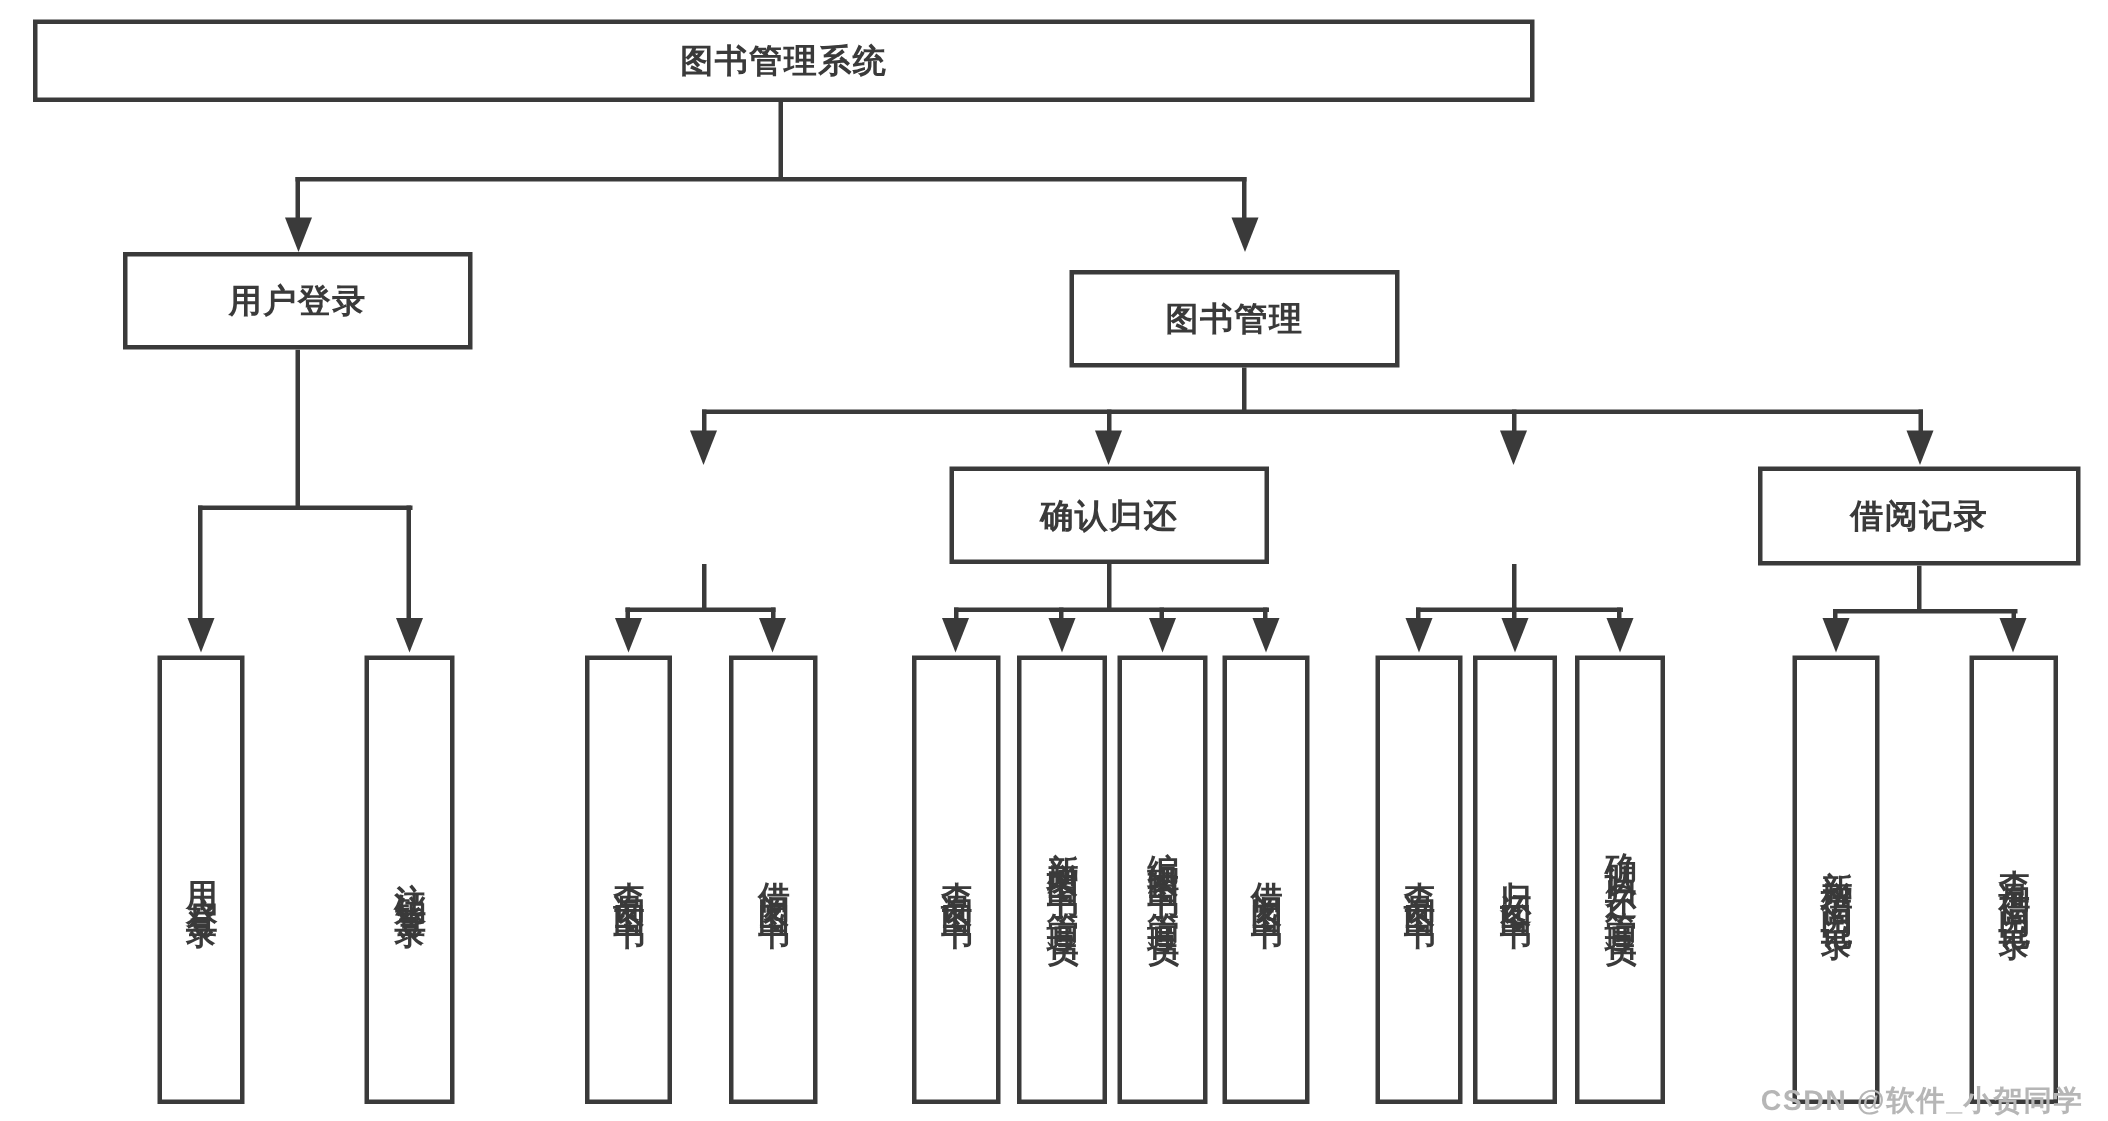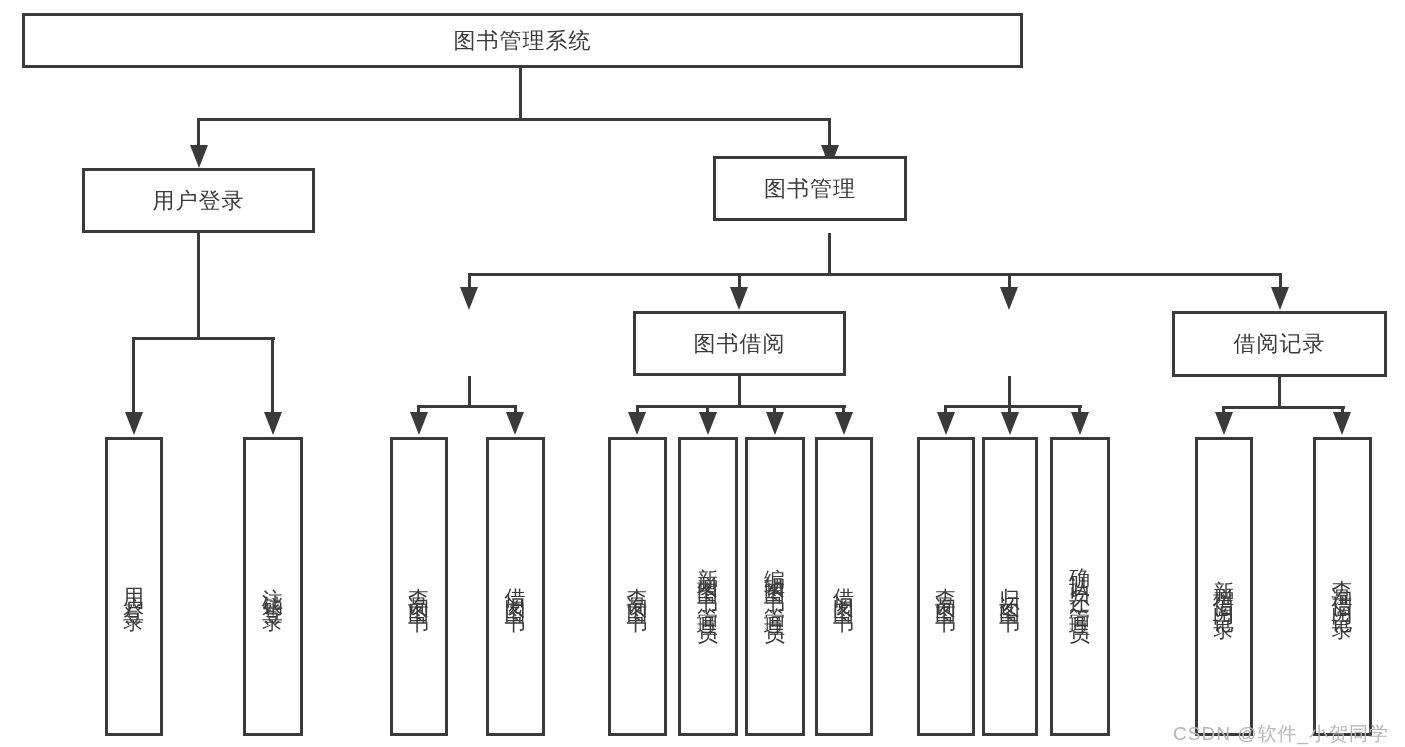--- a/index.html
+++ b/index.html
@@ -1,20 +1,21 @@
 <!DOCTYPE html>
 <html style="--line: #3a3a3a; --text: #3a3a3a; --wm: #b6b6b6;"><head>
 <meta charset="utf-8">
 <style>
   :root { --line:#3a3a3a; --text:#3a3a3a; --wm:#b6b6b6; }
   html,body { margin:0; padding:0; background:#ffffff; }
   #canvas {
     position:relative; width:1405px; height:747px; background:#ffffff;
     font-family:"Liberation Sans", sans-serif; color:var(--text);
     overflow:hidden;
+    font-weight:bold;
   }
   .box {
     position:absolute; box-sizing:border-box; background:#ffffff;
     border:3px solid var(--line);
     display:flex; align-items:center; justify-content:center;
     z-index:2;
   }
   .box.h .lbl { font-size:22px; letter-spacing:1px; white-space:nowrap; }
   .box.v .lbl {
     writing-mode:vertical-rl; text-orientation:mixed;
@@ -36,26 +37,26 @@
 
 <div id="canvas">
 
   <div class="box h" style="left:22px;top:13px;width:1001px;height:55px">
     <span class="lbl">图书管理系统</span>
   </div>
 
   <div class="box h" style="left:82px;top:168px;width:233px;height:65px">
     <span class="lbl">用户登录</span>
   </div>
-  <div class="box h" style="left:713px;top:156px;width:194px;height:65px">
+  <div class="box h" style="left:713px;top:180px;width:220px;height:65px">
     <span class="lbl">图书管理</span>
   </div>
 
   <div class="box h" style="left:633px;top:311px;width:213px;height:65px">
-    <span class="lbl">图书借阅</span>
+    <span class="lbl">确认归还</span>
   </div>
   <div class="box h" style="left:1172px;top:311px;width:215px;height:66px">
     <span class="lbl">借阅记录</span>
   </div>
 
   <div class="box v" style="left:105px;top:437px;width:58px;height:299px">
     <span class="lbl">用户登录</span>
   </div>
   <div class="box v" style="left:243px;top:437px;width:60px;height:299px">
     <span class="lbl">注销登录</span>

